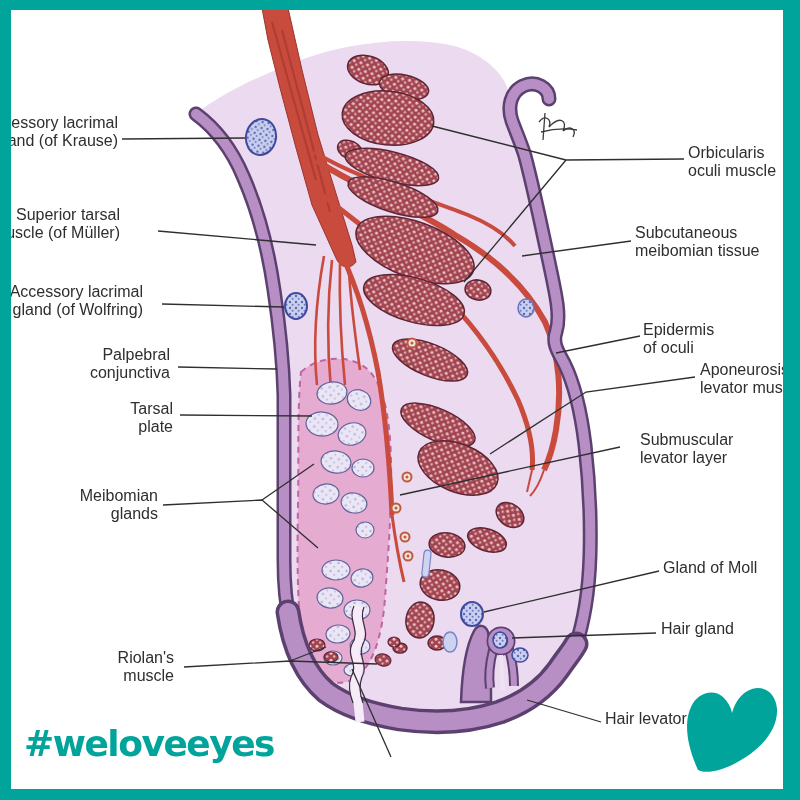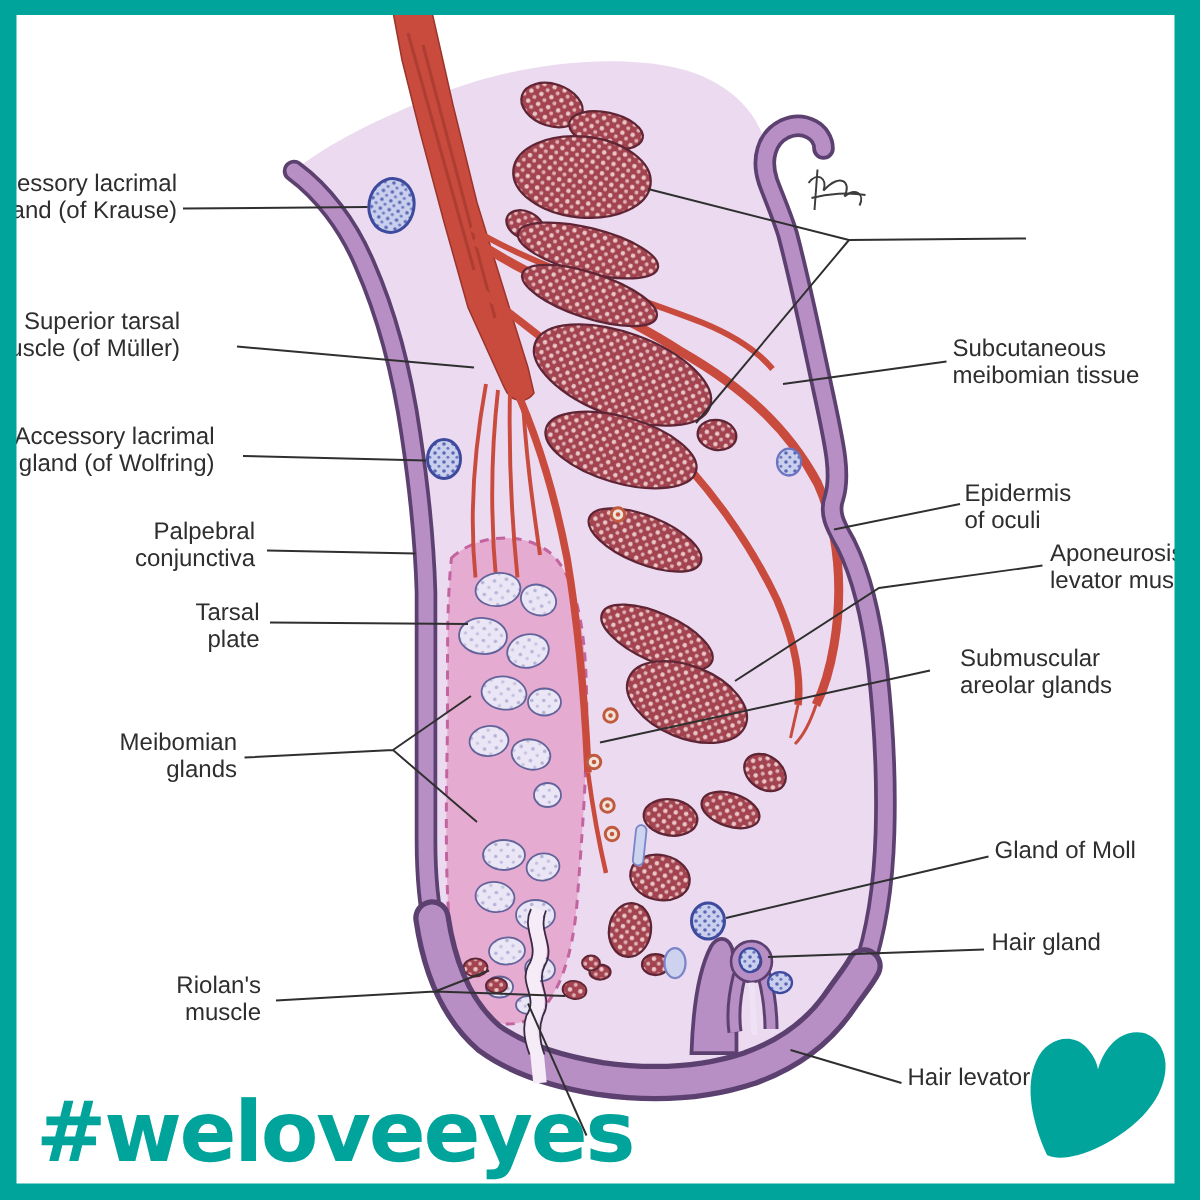--- a/index.html
+++ b/index.html
@@ -4,21 +4,21 @@
 <style>
   html,body{margin:0;padding:0;background:#fff;}
   .stage{position:relative;width:800px;height:800px;overflow:hidden;background:#fff;
          font-family:"Liberation Sans",sans-serif;}
   .art{position:absolute;inset:0;z-index:1;}
   .label{position:absolute;z-index:2;font-size:16px;line-height:17.5px;color:#2e2e2e;white-space:nowrap;}
   .label .ln{display:block;}
   .lab-l{width:220px;text-align:right;}
   .lab-c{width:200px;text-align:center;}
   .hashtag{position:absolute;z-index:3;left:24px;top:723px;
-           font-family:"DejaVu Sans",sans-serif;font-weight:bold;font-size:56px;
+           font-family:"DejaVu Sans",sans-serif;font-weight:bold;font-size:36px;
            letter-spacing:-1.5px;color:#00a49b;}
   .heart{position:absolute;z-index:4;left:678px;top:682px;}
   .frame{position:absolute;inset:0;z-index:10;pointer-events:none;
          border-style:solid;border-color:#00a49b;border-width:10px 17px 11px 11px;}
 </style>
 </head>
 <body>
 
 <div class="stage">
 
@@ -251,35 +251,39 @@
   </div>
   <div class="label lab-l" style="left:-62px;top:487px">
     <span class="ln">Meibomian</span>
     <span class="ln">glands</span>
   </div>
   <div class="label lab-l" style="left:-46px;top:649px">
     <span class="ln">Riolan's</span>
     <span class="ln">muscle</span>
   </div>
 
+  <div class="label" style="left:688px;top:144px">
+    <span class="ln">Orbicularis</span>
+    <span class="ln">oculi muscle</span>
+  </div>
   <div class="label" style="left:635px;top:224px">
     <span class="ln">Subcutaneous</span>
     <span class="ln">meibomian tissue</span>
   </div>
   <div class="label" style="left:643px;top:321px">
     <span class="ln">Epidermis</span>
     <span class="ln">of oculi</span>
   </div>
   <div class="label" style="left:700px;top:361px">
     <span class="ln">Aponeurosis</span>
     <span class="ln">levator muscle</span>
   </div>
   <div class="label" style="left:640px;top:431px">
     <span class="ln">Submuscular</span>
-    <span class="ln">areolar glands</span>
+    <span class="ln">levator layer</span>
   </div>
   <div class="label" style="left:663px;top:559px">
     <span class="ln">Gland of Moll</span>
   </div>
   <div class="label" style="left:661px;top:620px">
     <span class="ln">Hair gland</span>
   </div>
   <div class="label" style="left:605px;top:710px">
     <span class="ln">Hair levator</span>
   </div>

